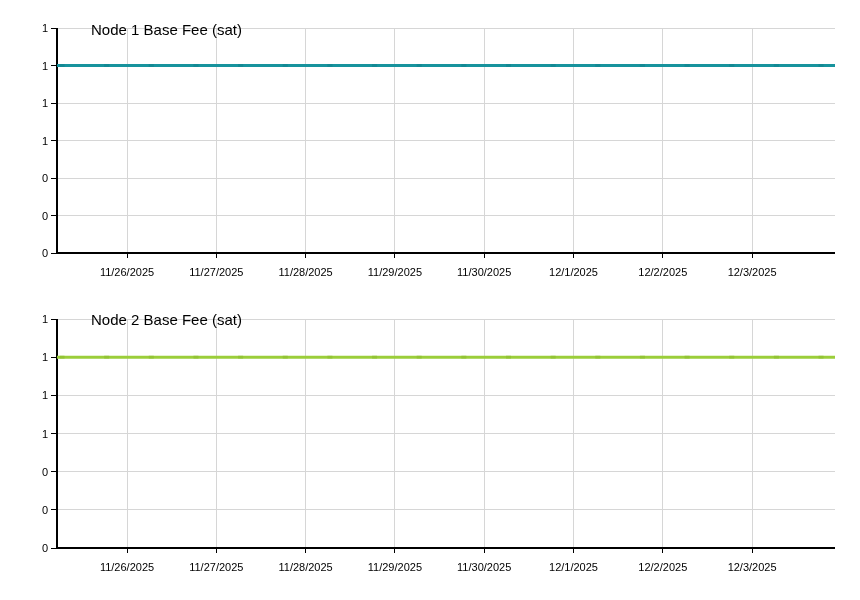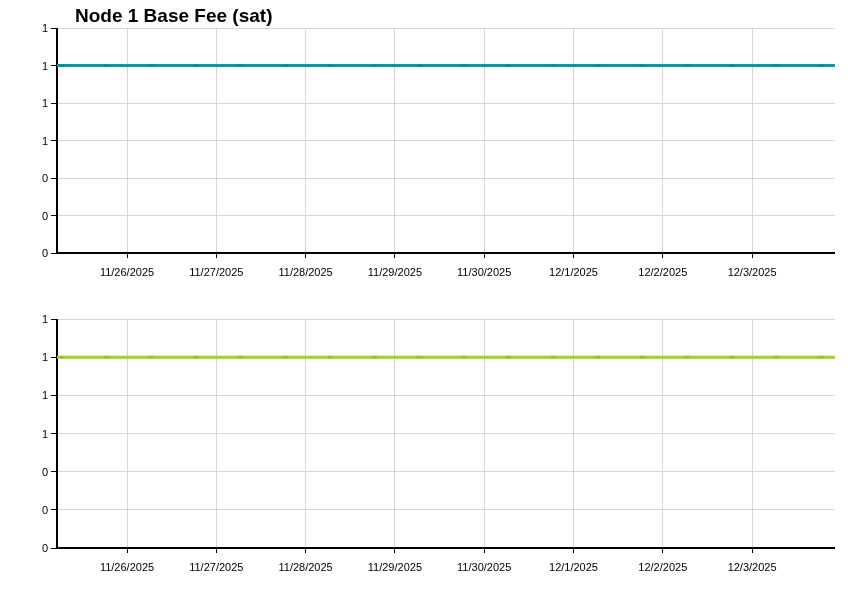--- a/index.html
+++ b/index.html
@@ -9,24 +9,24 @@
     overflow: hidden;
     font-family: "Liberation Sans", sans-serif;
     position: relative;
   }
   .chart-block { position: absolute; left: 0; width: 860px; }
   .chart-block.chart-0 { top: 0; height: 290px; }
   .chart-block.chart-1 { top: 290px; height: 310px; }
   .chart-title {
     position: absolute;
     left: 75px; top: 5px;
-    margin: 0;
+    margin: 16px;
     font-family: "Liberation Sans", sans-serif;
-    font-size: 19px;
-    font-weight: bold;
+    font-size: 15px;
+    font-weight: normal;
     color: #000000;
     white-space: nowrap;
     z-index: 2;
   }
   .plot-svg { position: absolute; left: 0; top: 0; display: block; }
   .plot-svg text {
     font-family: "Liberation Sans", sans-serif;
     font-size: 11px;
     fill: #000000;
   }
@@ -101,20 +101,21 @@
         <rect x="595.2999999999998" y="64" width="5" height="3" fill="#0f828c" opacity="0.55"></rect>
         <rect x="639.9499999999998" y="64" width="5" height="3" fill="#0f828c" opacity="0.55"></rect>
         <rect x="684.5999999999998" y="64" width="5" height="3" fill="#0f828c" opacity="0.55"></rect>
         <rect x="729.2499999999998" y="64" width="5" height="3" fill="#0f828c" opacity="0.55"></rect>
         <rect x="773.8999999999997" y="64" width="5" height="3" fill="#0f828c" opacity="0.55"></rect>
         <rect x="818.5499999999997" y="64" width="5" height="3" fill="#0f828c" opacity="0.55"></rect>
       </svg>
   </section>
 
   <section class="chart-block chart-1">
+    <h2 class="chart-title">Node 2 Base Fee (sat)</h2>
     <svg class="plot-svg" width="860" height="310">
         <line x1="57" y1="29" x2="835" y2="29" stroke="#d6d6d6" stroke-width="1" shape-rendering="crispEdges"></line>
         <line x1="57" y1="67.16666666666666" x2="835" y2="67.16666666666666" stroke="#d6d6d6" stroke-width="1" shape-rendering="crispEdges"></line>
         <line x1="57" y1="105.33333333333333" x2="835" y2="105.33333333333333" stroke="#d6d6d6" stroke-width="1" shape-rendering="crispEdges"></line>
         <line x1="57" y1="143.5" x2="835" y2="143.5" stroke="#d6d6d6" stroke-width="1" shape-rendering="crispEdges"></line>
         <line x1="57" y1="181.66666666666666" x2="835" y2="181.66666666666666" stroke="#d6d6d6" stroke-width="1" shape-rendering="crispEdges"></line>
         <line x1="57" y1="219.83333333333331" x2="835" y2="219.83333333333331" stroke="#d6d6d6" stroke-width="1" shape-rendering="crispEdges"></line>
         <line x1="127" y1="29" x2="127" y2="258" stroke="#d6d6d6" stroke-width="1" shape-rendering="crispEdges"></line>
         <line x1="216.3" y1="29" x2="216.3" y2="258" stroke="#d6d6d6" stroke-width="1" shape-rendering="crispEdges"></line>
         <line x1="305.6" y1="29" x2="305.6" y2="258" stroke="#d6d6d6" stroke-width="1" shape-rendering="crispEdges"></line>

